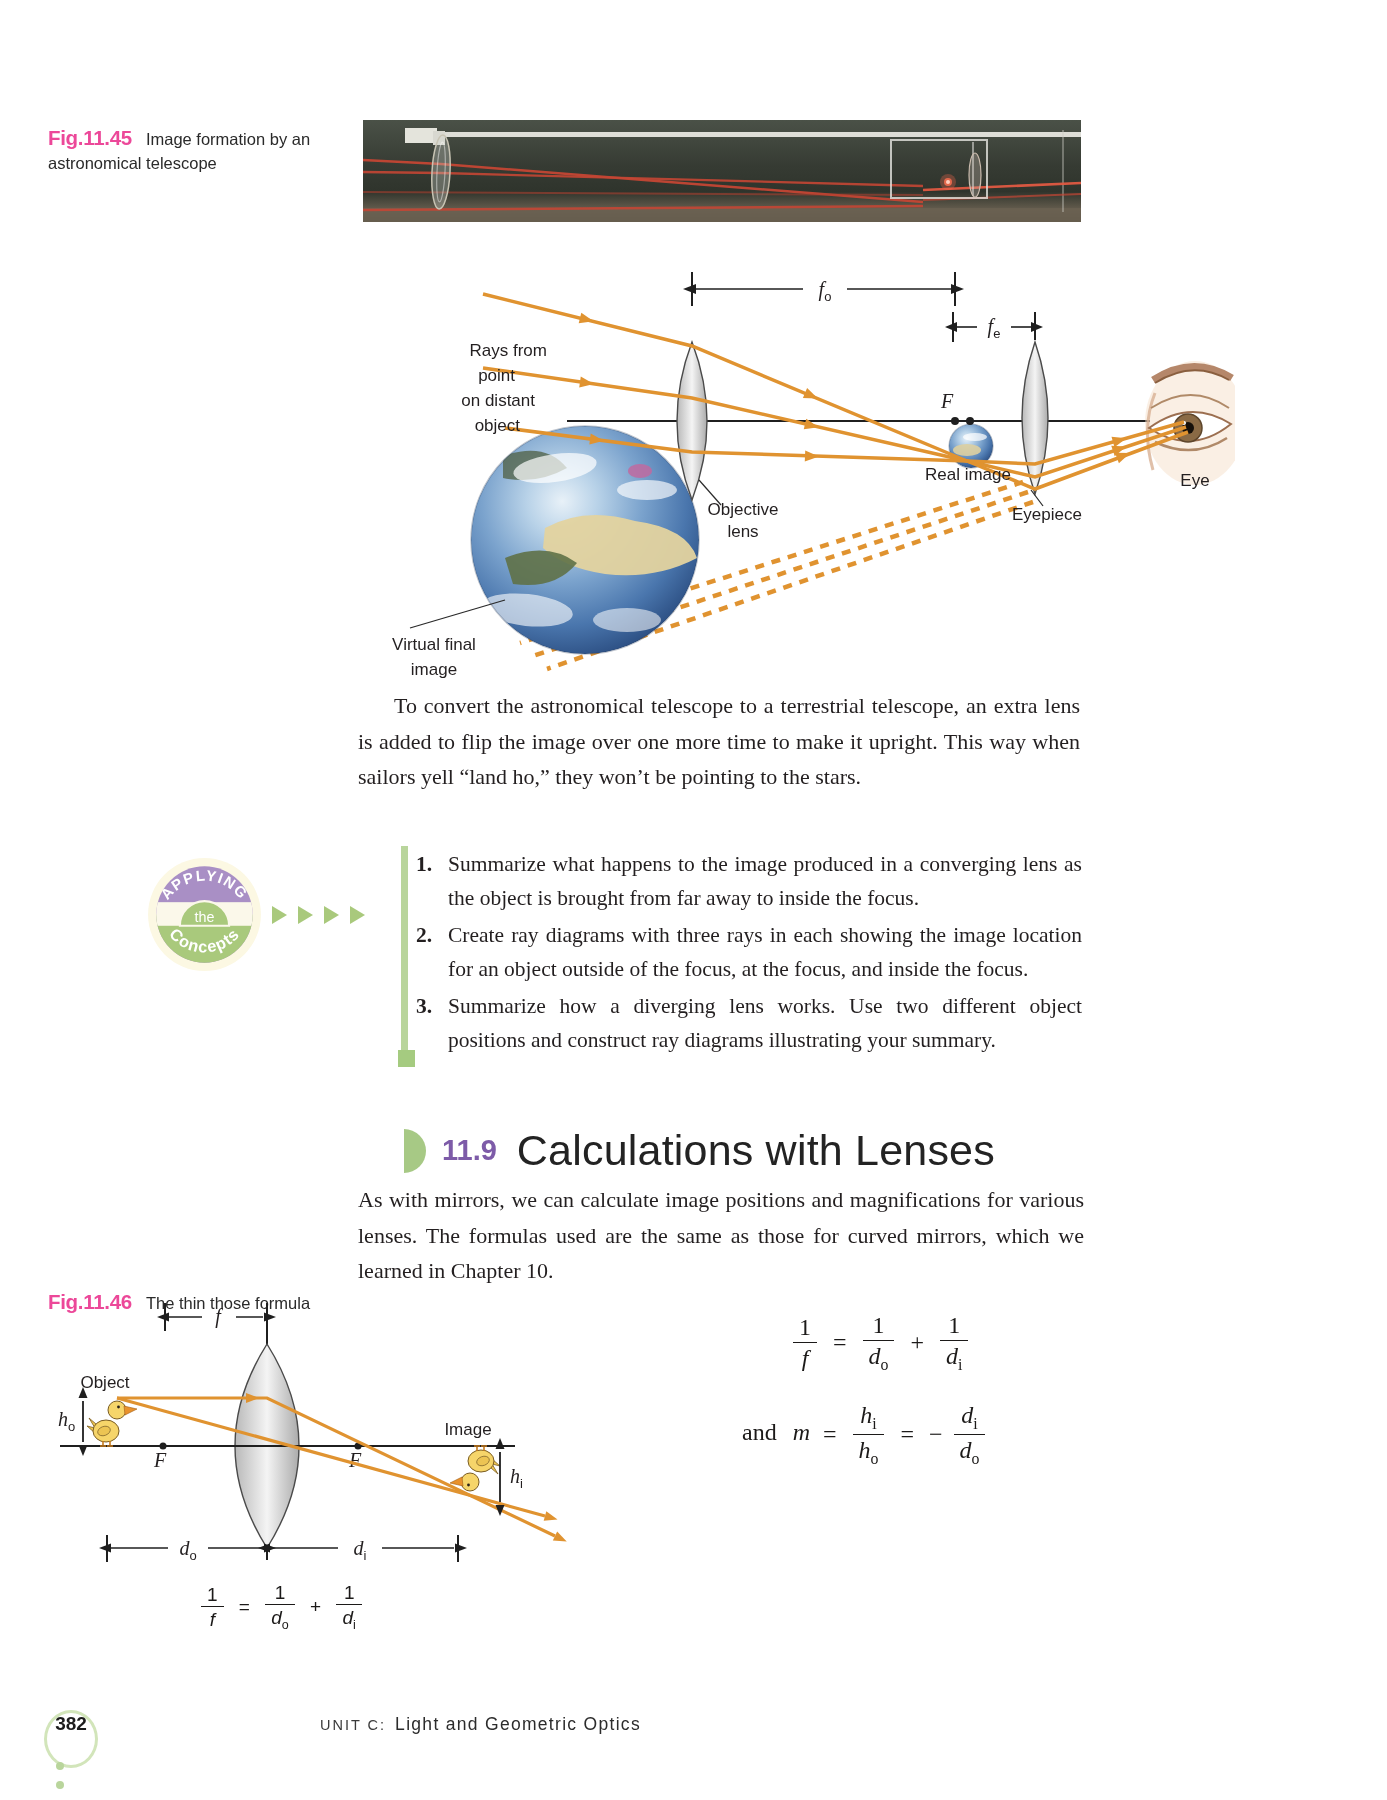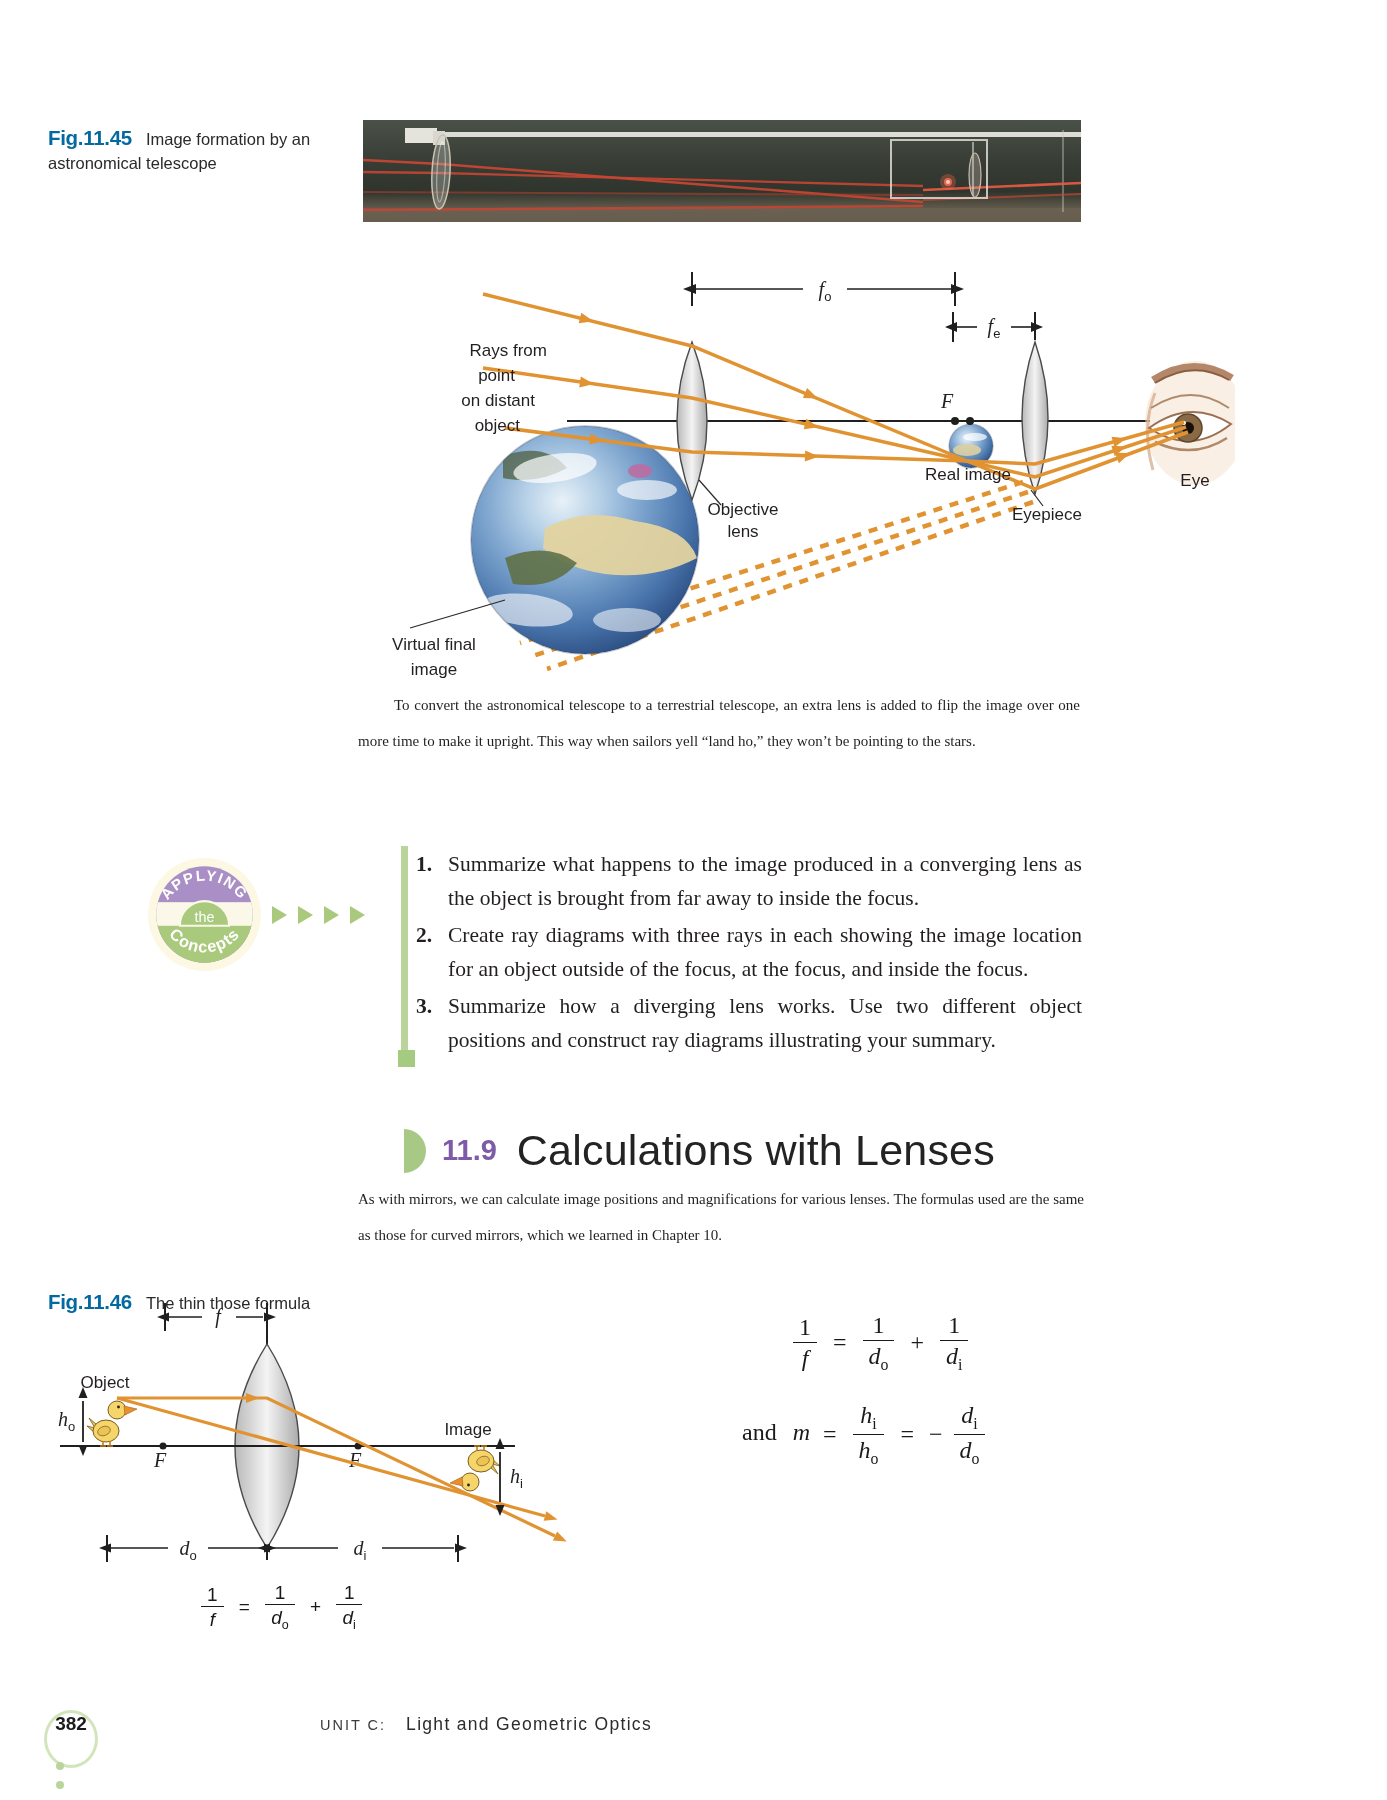--- a/index.html
+++ b/index.html
@@ -3,24 +3,24 @@
 <meta charset="utf-8">
 <style>
   html,body{margin:0;padding:0;background:#ffffff;}
   .page{position:relative;width:1387px;height:1800px;background:#ffffff;overflow:hidden;
         font-family:"Liberation Serif",serif;color:#231f20;}
   .abs{position:absolute;}
 
   
   .figcap{font-family:"Liberation Sans",sans-serif;font-size:16.5px;line-height:24px;color:#2a2a2a;}
   .figlabel{font-family:"Liberation Sans",sans-serif;font-weight:700;font-size:20.5px;
-            color:#0369a1;margin-right:14px;letter-spacing:-0.3px;}
-
-  
-  .body-p{font-size:15px;line-height:35.5px;text-align:justify;}
+            color:#ec4899;margin-right:14px;letter-spacing:-0.3px;}
+
+  
+  .body-p{font-size:22px;line-height:35.5px;text-align:justify;}
   .indent{text-indent:36px;}
 
   
   .applist{font-size:21.5px;line-height:34px;}
   .applist .item{display:flex;margin-bottom:3px;}
   .applist .num{font-weight:700;width:32px;flex:0 0 32px;}
   .applist .txt{text-align:justify;flex:1;}
   .greenbar{background:#b9d59c;}
   .greensq{background:#a5cb80;}
 
@@ -40,21 +40,21 @@
   .eq sub{font-size:66%;font-style:normal;}
   .eq .upr{font-style:normal;margin-right:10px;}
   .eq-small{font-size:19px;font-family:"Liberation Sans",sans-serif;}
   .eq-small .num{border-bottom-width:1.4px;}
 
   
   .pagenum{width:48px;height:52px;border:3px solid #d2e5ba;border-radius:50%;
            display:flex;align-items:flex-start;justify-content:center;
            font-family:"Liberation Sans",sans-serif;font-weight:700;font-size:19px;color:#1c1c1c;}
   .footer{display:flex;align-items:baseline;font-family:"Liberation Sans",sans-serif;color:#2c2c2c;}
-  .footer .unit{font-size:14.5px;letter-spacing:2px;margin-right:20px;color:#3a3a3a;}
+  .footer .unit{font-size:14.5px;letter-spacing:2px;margin-right:9px;color:#3a3a3a;}
   .footer .utitle{font-size:17.5px;letter-spacing:1.3px;}
   .gdot{width:8px;height:8px;border-radius:50%;background:#b9d59c;}
 
   
   .dia text{font-family:"Liberation Sans",sans-serif;font-size:17px;fill:#231f20;}
   .dia text.mi, .dia tspan.mi{font-family:"Liberation Serif",serif;font-style:italic;font-size:20px;}
   .dia tspan.msub{font-family:"Liberation Sans",sans-serif;font-style:normal;font-size:13px;}
 
   .tri{display:inline-block;width:0;height:0;border-top:9px solid transparent;
        border-bottom:9px solid transparent;border-left:15px solid #a9c97c;margin-right:11px;}

